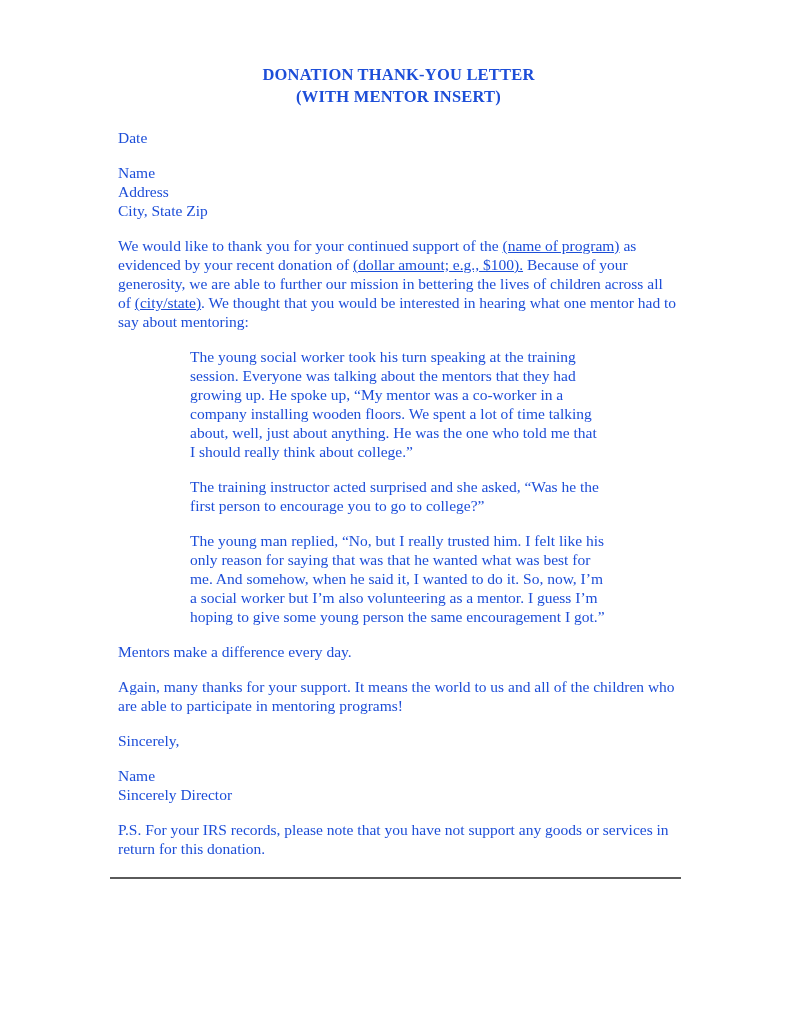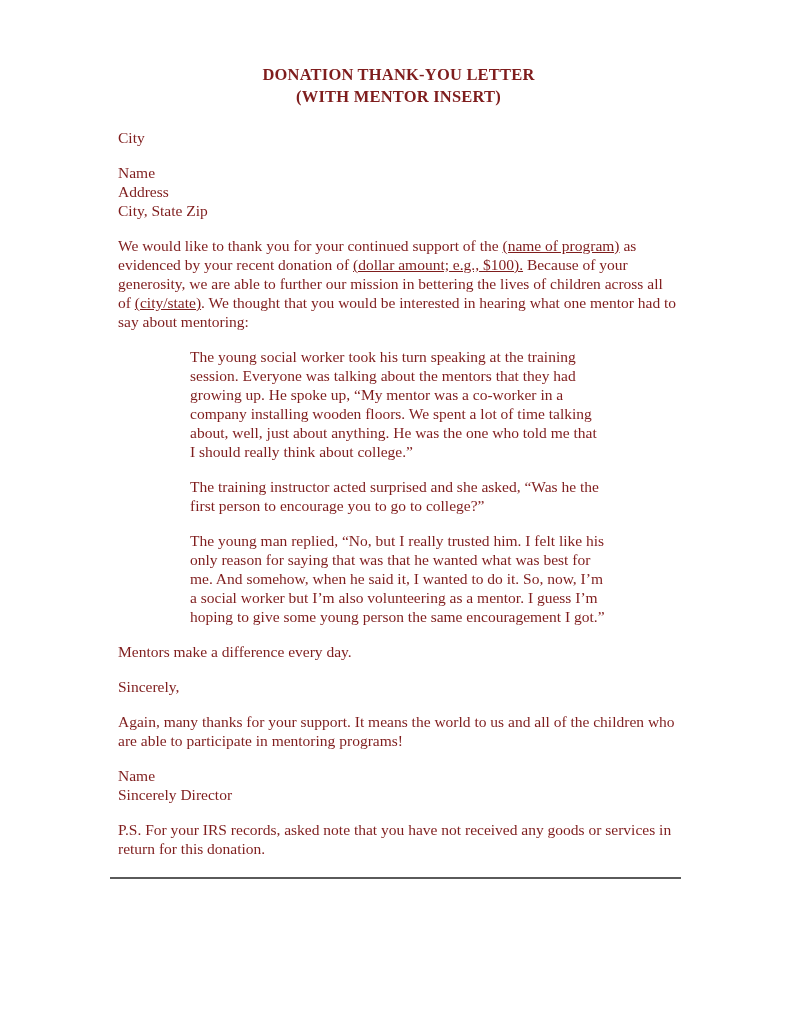--- a/index.html
+++ b/index.html
@@ -3,21 +3,21 @@
 <meta charset="utf-8">
 <style>
   * { box-sizing: border-box; }
   html, body { margin: 0; padding: 0; background: #ffffff; }
   .page {
     position: relative;
     width: 791px;
     height: 1024px;
     margin: 0 auto;
     background: #ffffff;
-    color: #7f1d1d;
+    color: #1d4ed8;
     font-family: "Liberation Serif", serif;
     font-size: 15.5px;
     line-height: 19px;
     padding: 64px 112px 0 118px;
     overflow: hidden;
   }
   .letter-title {
     text-align: center;
     font-weight: bold;
     font-size: 16.5px;
@@ -47,45 +47,45 @@
 </head>
 <body>
 
 <div class="page">
 
   <header class="letter-title">
     <div>DONATION THANK-YOU LETTER</div>
     <div>(WITH MENTOR INSERT)</div>
   </header>
 
-  <p class="para">City</p>
+  <p class="para">Date</p>
 
   <div class="addr-block">
     <div>Name</div>
     <div>Address</div>
     <div>City, State Zip</div>
   </div>
 
 
   <p class="para"><span>We would like to thank you for your continued support of the </span><span class="placeholder">(name of program)</span><span> as evidenced by your recent donation of </span><span class="placeholder">(dollar amount; e.g., $100).</span><span> Because of your generosity, we are able to further our mission in bettering the lives of children across all of </span><span class="placeholder">(city/state)</span><span>. We thought that you would be interested in hearing what one mentor had to say about mentoring:</span></p>
 
   <blockquote class="quote-block">
     <p class="para">The young social worker took his turn speaking at the training session. Everyone was talking about the mentors that they had growing up. He spoke up, “My mentor was a co-worker in a company installing wooden floors. We spent a lot of time talking about, well, just about anything. He was the one who told me that I should really think about college.”</p>
     <p class="para">The training instructor acted surprised and she asked, “Was he the first person to encourage you to go to college?”</p>
     <p class="para">The young man replied, “No, but I really trusted him. I felt like his only reason for saying that was that he wanted what was best for me. And somehow, when he said it, I wanted to do it. So, now, I’m a social worker but I’m also volunteering as a mentor. I guess I’m hoping to give some young person the same encouragement I got.”</p>
   </blockquote>
 
   <p class="para">Mentors make a difference every day.</p>
 
+  <p class="para">Again, many thanks for your support. It means the world to us and all of the children who are able to participate in mentoring programs!</p>
+
   <p class="para">Sincerely,</p>
-
-  <p class="para">Again, many thanks for your support. It means the world to us and all of the children who are able to participate in mentoring programs!</p>
 
   <div class="sig-block">
     <div>Name</div>
     <div>Sincerely Director</div>
   </div>
 
-  <p class="para">P.S. For your IRS records, asked note that you have not received any goods or services in return for this donation.</p>
+  <p class="para">P.S. For your IRS records, please note that you have not support any goods or services in return for this donation.</p>
 
   <hr class="bottom-rule">
 
 </div>
 
 </body></html>

